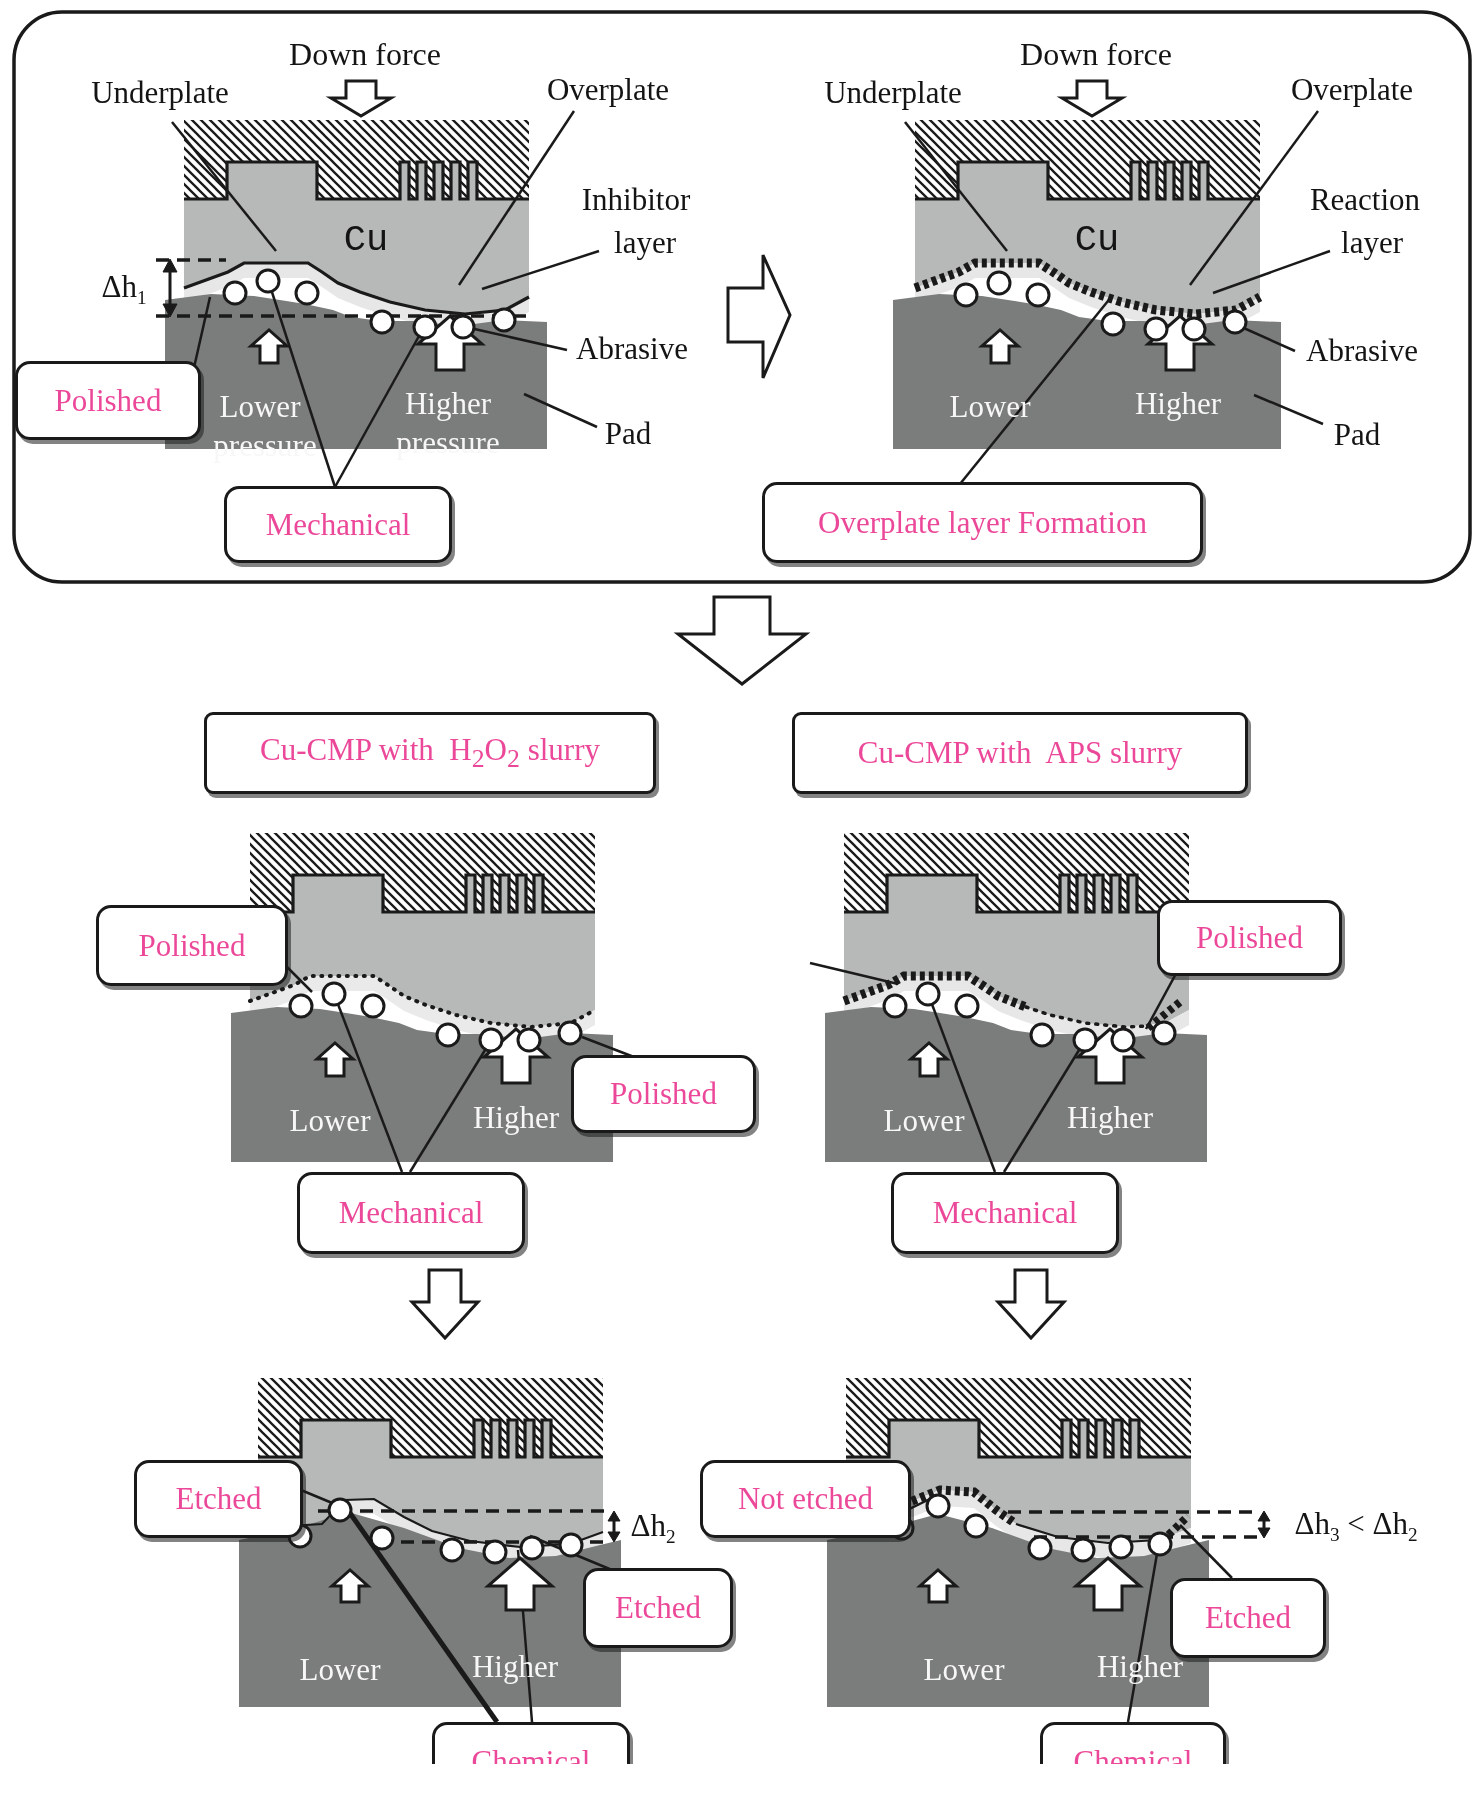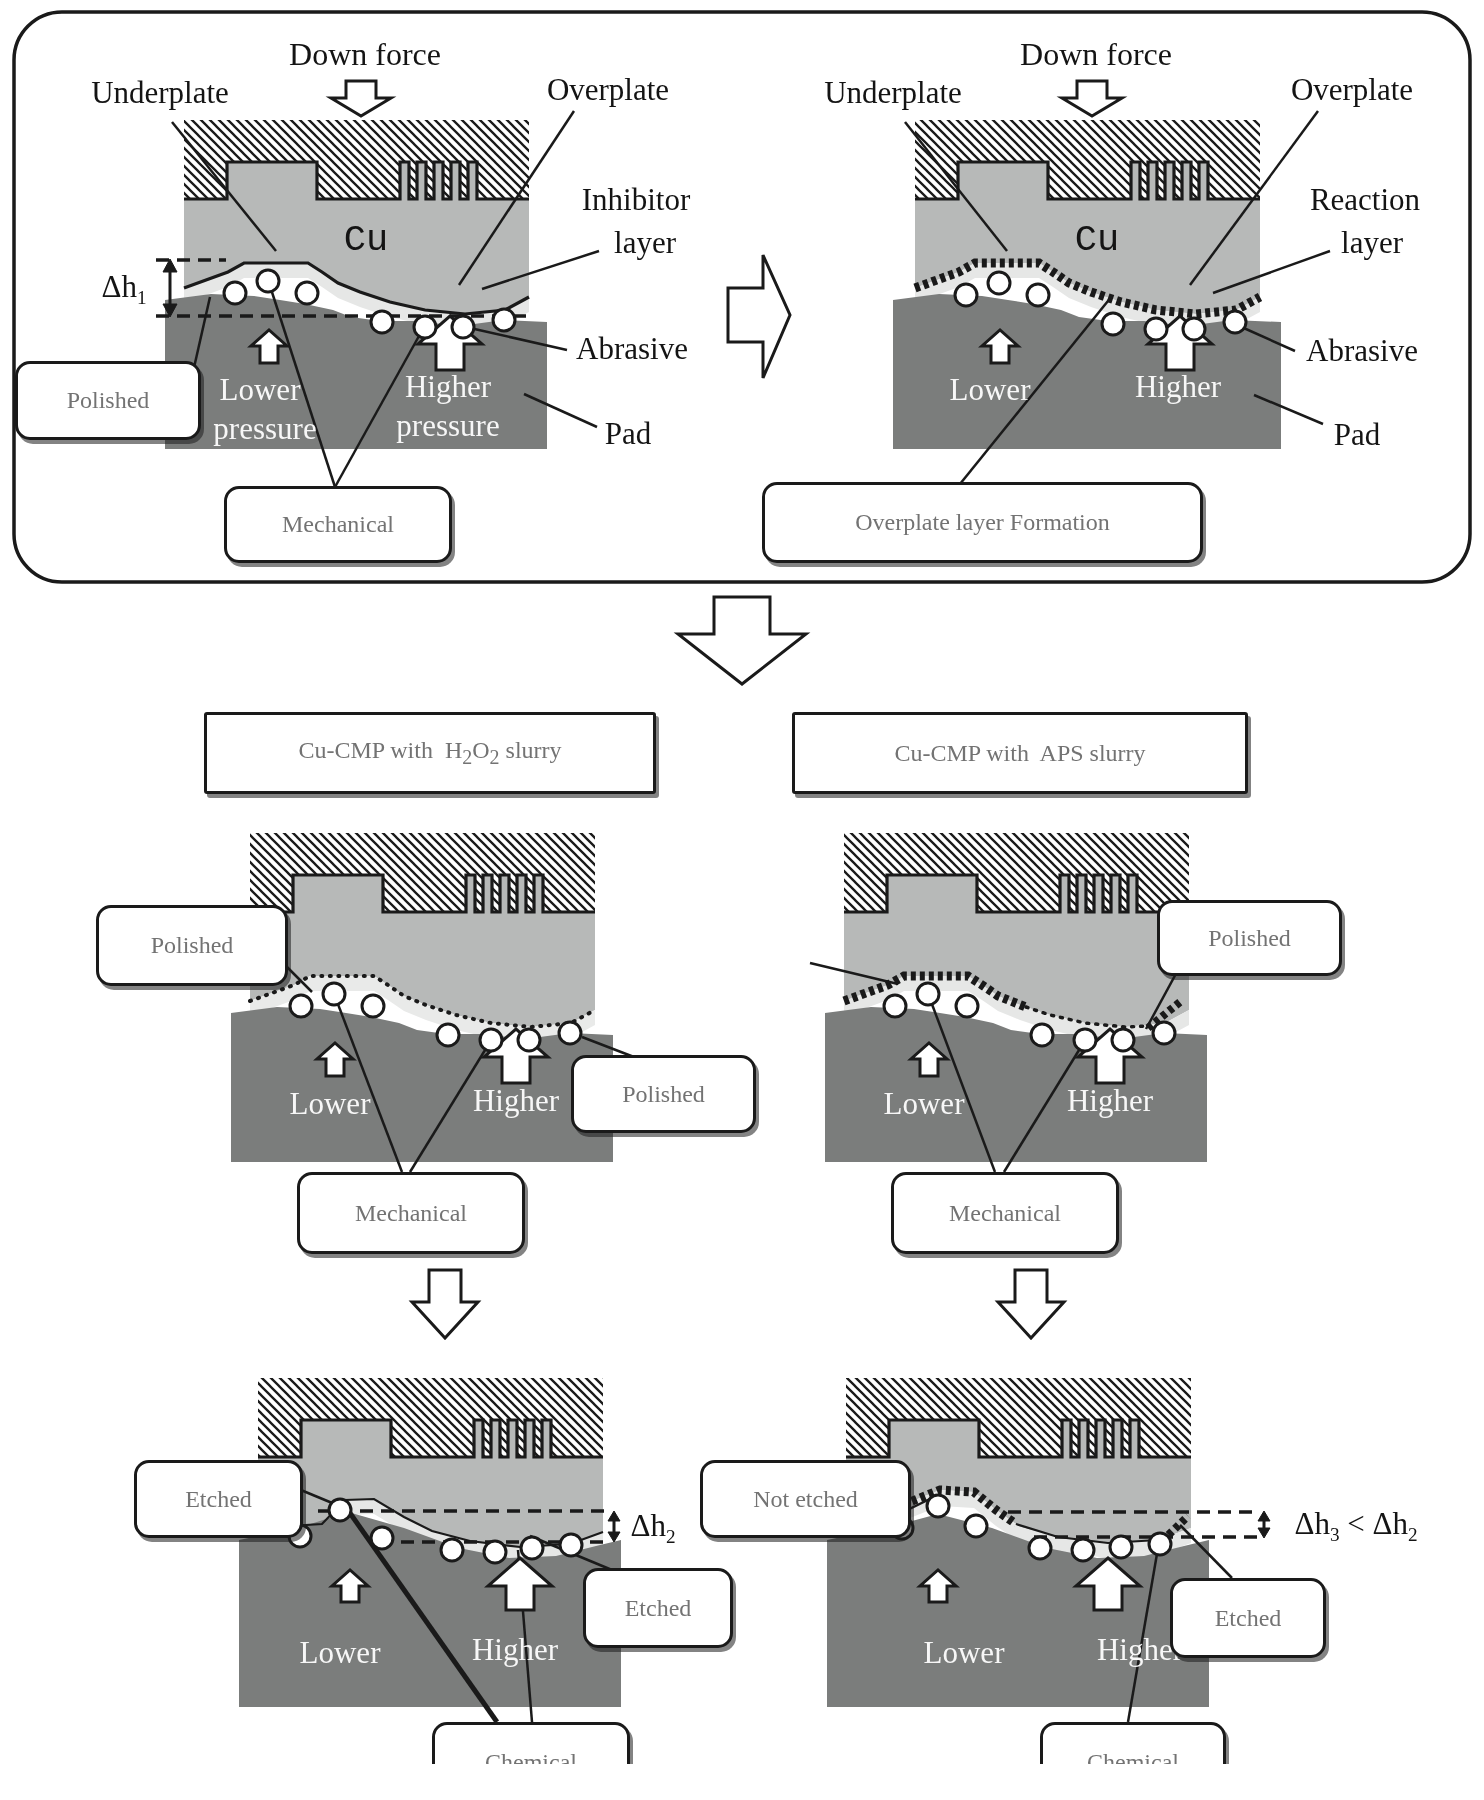--- a/index.html
+++ b/index.html
@@ -1,27 +1,27 @@
 <!DOCTYPE html>
 <html><head>
 <meta charset="utf-8">
 <style>
   html,body{margin:0;padding:0;background:#ffffff;}
   #stage{position:relative;width:1484px;height:1764px;background:#ffffff;overflow:hidden;
          font-family:"Liberation Serif", serif;color:#111;}
   #stage svg{position:absolute;left:0;top:0;}
   .lbl{position:absolute;transform:translate(-50%,-50%);font-size:31px;line-height:1.05;
        white-space:pre;color:#141414;z-index:3;}
-  .lbl.white{color:#f7f7f7;}
+  .lbl.white{color:#f7f7f7;margin-top:17px;}
   .lbl.big{font-size:37px;font-family:Liberation Mono, monospace;}
   .lbl sub{font-size:0.62em;line-height:0;}
   .nbox{position:absolute;background:#ffffff;border:3px solid #1a1a1a;border-radius:15px;
         box-shadow:3px 4px 0 rgba(30,30,30,0.55);display:flex;align-items:center;justify-content:center;
-        font-size:24px;color:#737373;z-index:4;white-space:pre;}
-  .nbox.title{border-radius:3px;text-align:right;}
+        font-size:31px;color:#ec4899;z-index:4;white-space:pre;}
+  .nbox.title{border-radius:9px;text-align:right;}
 </style>
 </head>
 <body>
 
 <div id="stage">
 
 <svg width="1484" height="1800" viewBox="0 0 1484 1800">
   <defs>
     <pattern id="hatch" width="9" height="9" patternUnits="userSpaceOnUse">
       <rect width="9" height="9" fill="#ffffff"></rect>

